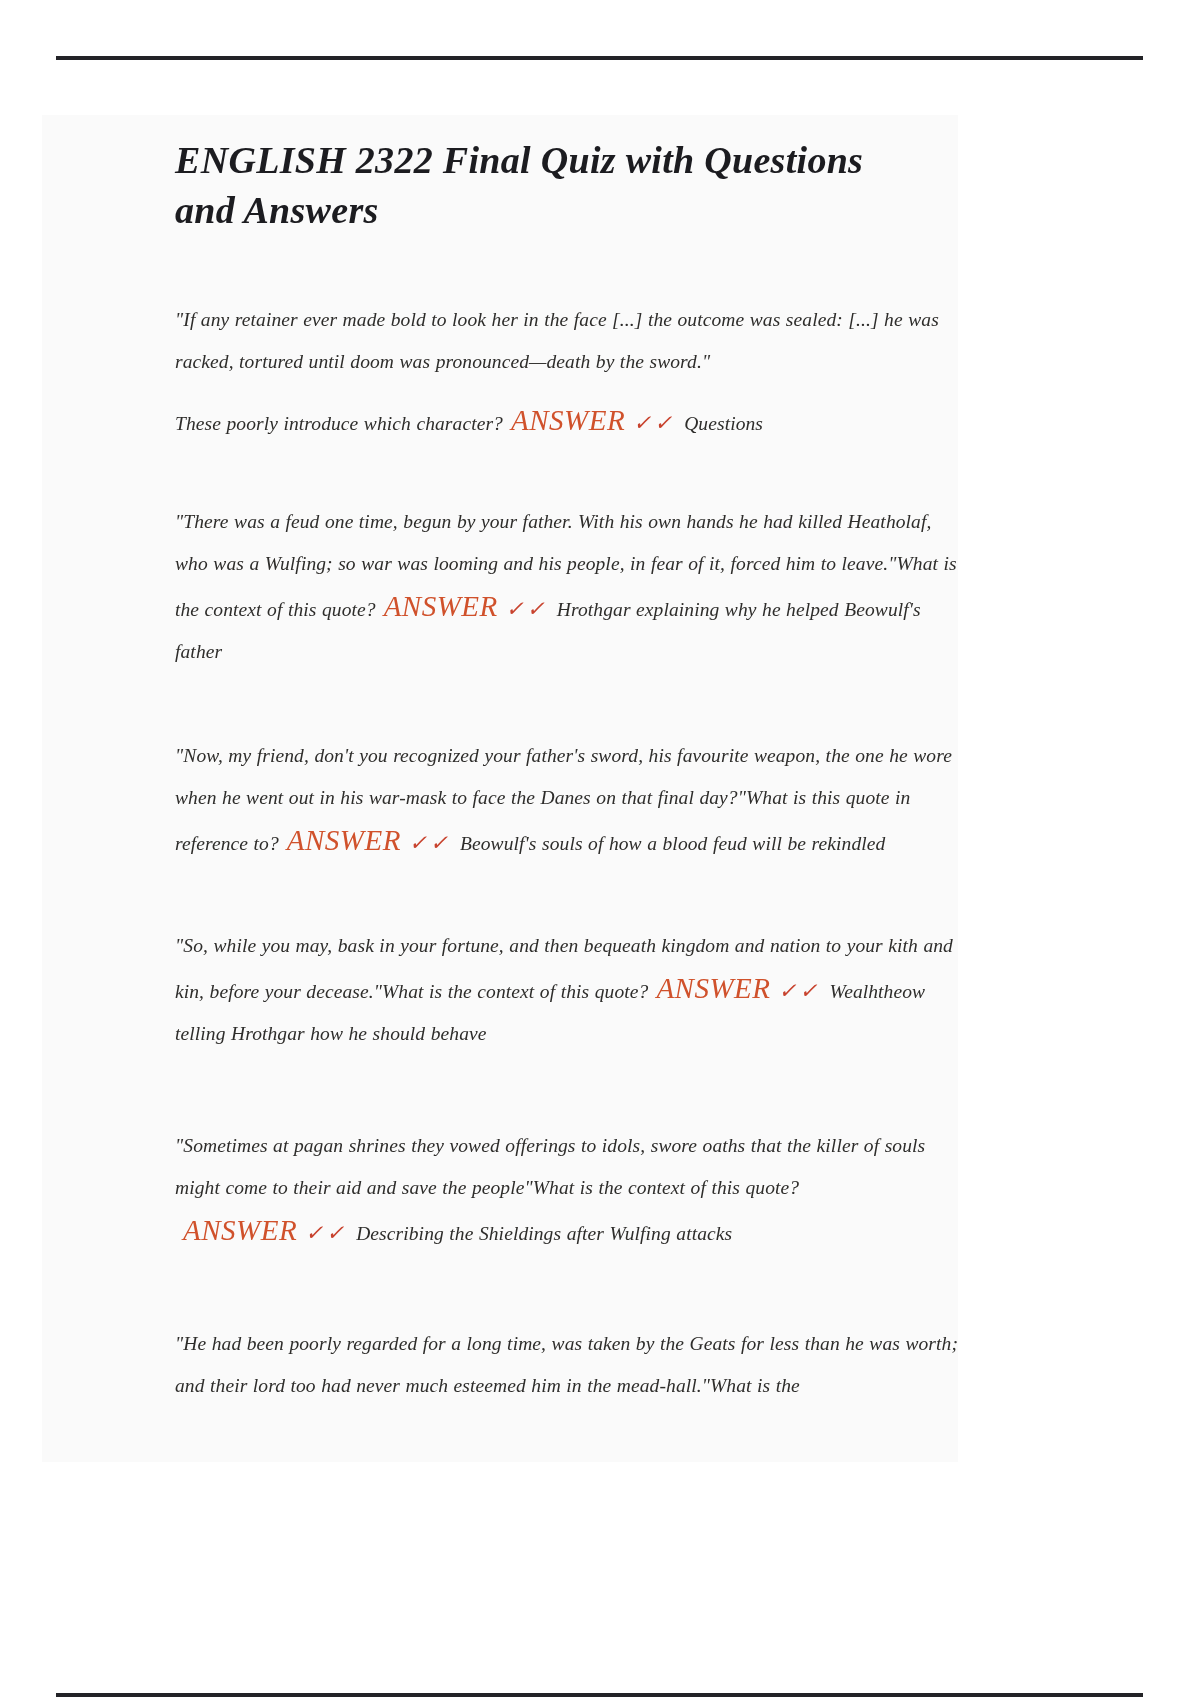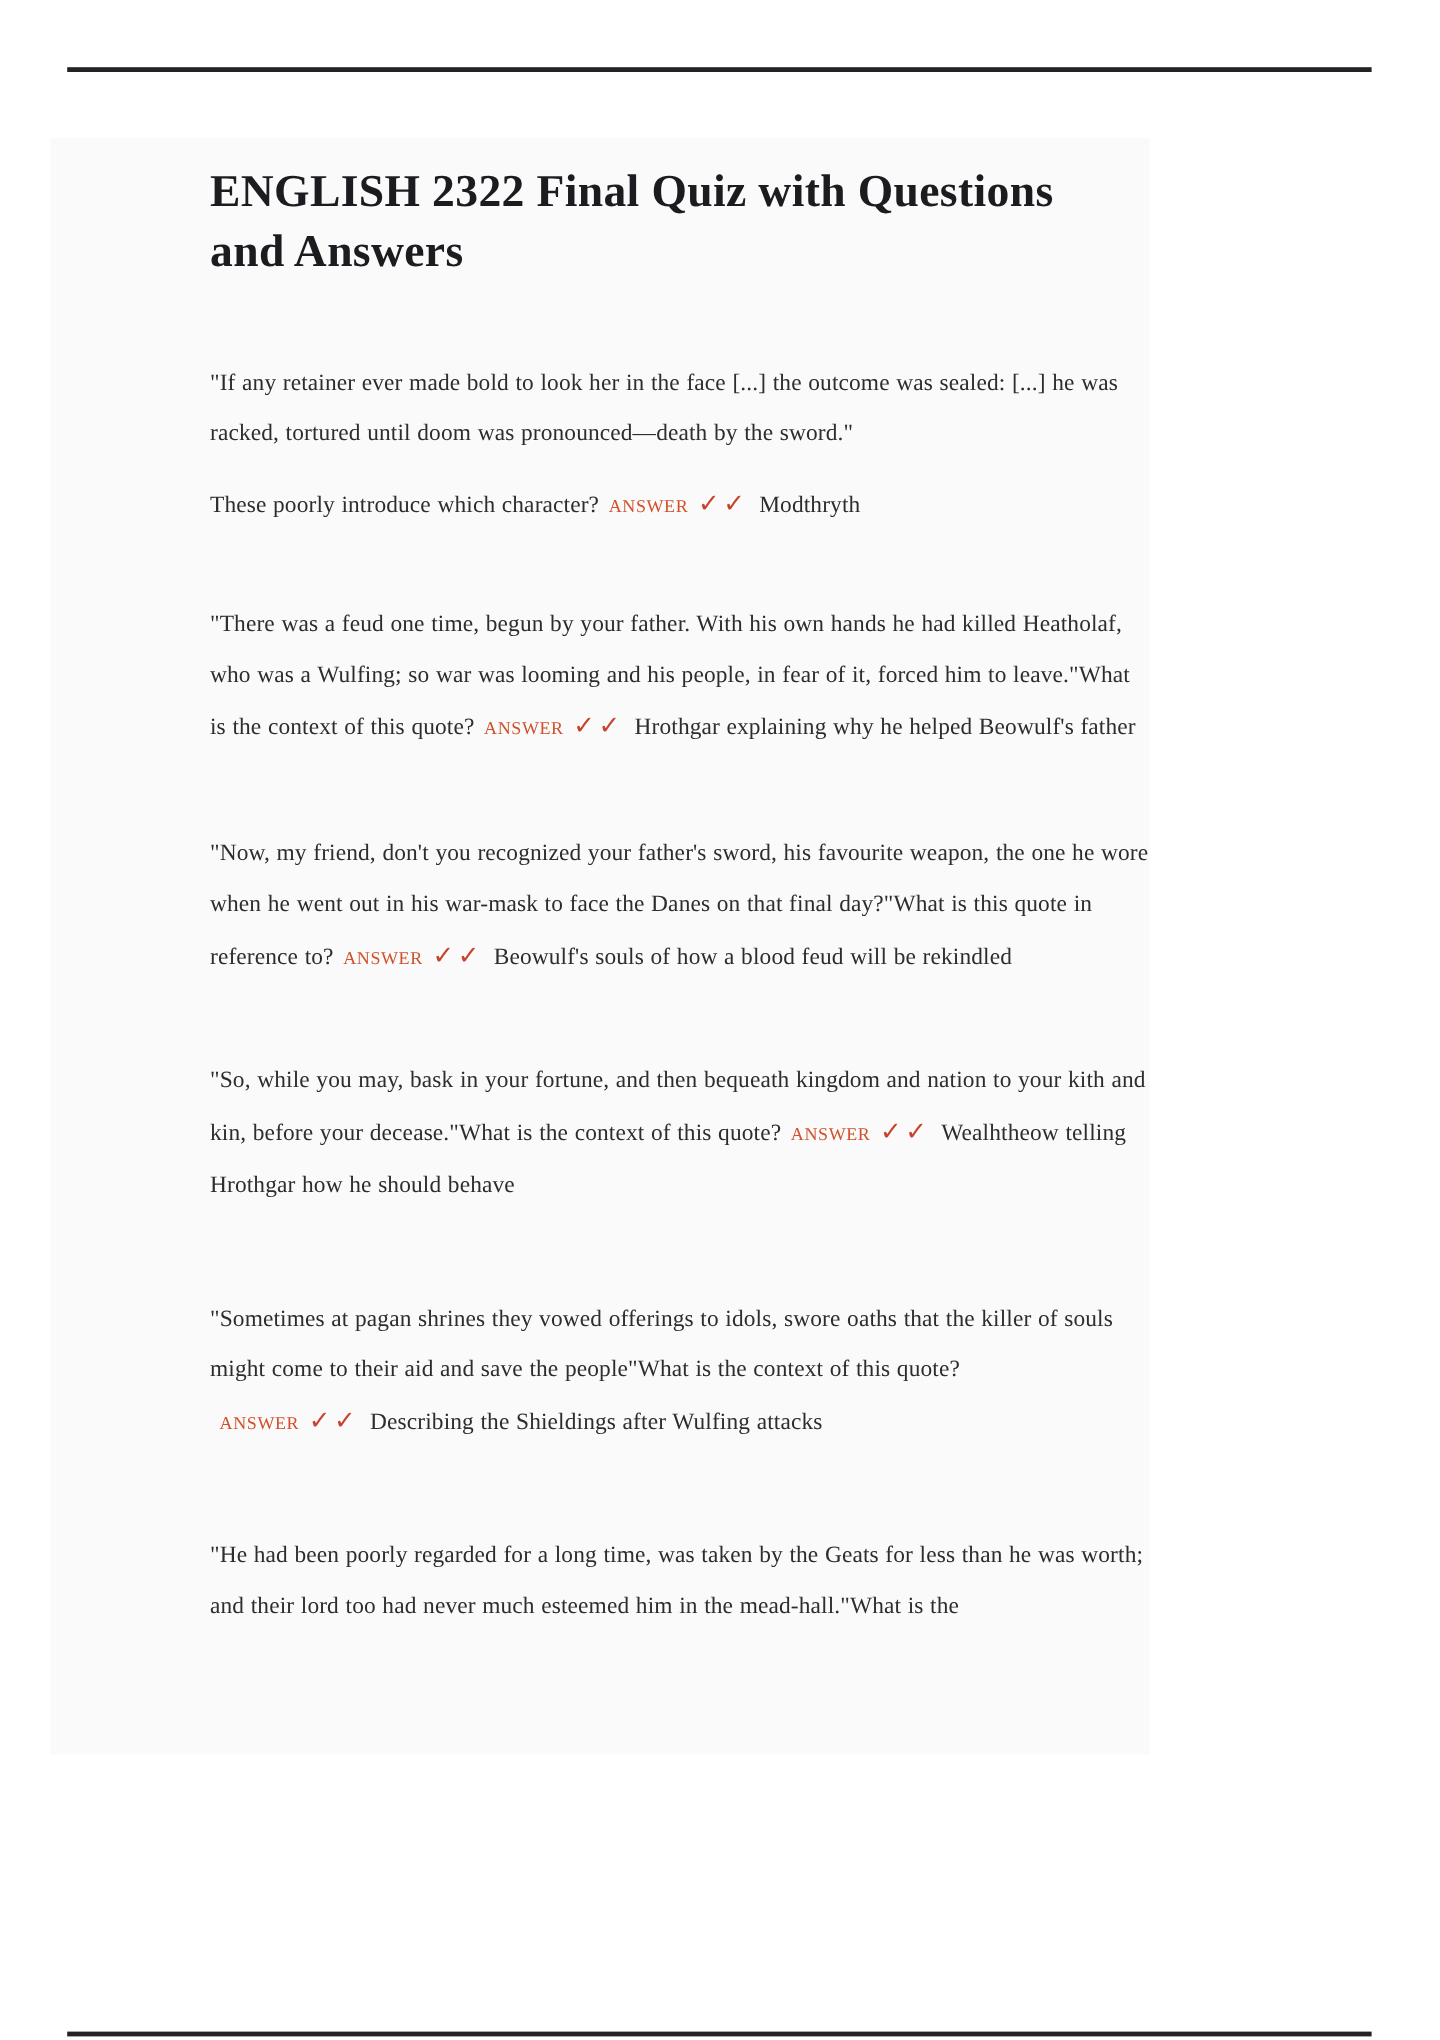--- a/index.html
+++ b/index.html
@@ -28,20 +28,21 @@
     width: 916px;
     height: 1347px;
     background: #fafafa;
   }
   .content {
     position: absolute;
     left: 175px;
     top: 135px;
     width: 783px;
     color: var(--body-ink, #2e2d2b);
+    font-style: italic;
   }
   h1.doc-title {
     width: 750px;
     font-size: 38px;
     font-weight: bold;
     line-height: 50px;
     letter-spacing: 0.3px;
     color: var(--title-ink, #1c1c20);
     margin-bottom: 64px;
   }
@@ -52,21 +53,21 @@
     word-spacing: 0.5px;
   }
   .q-para { margin-top: 16px; }
   .qa-block.mb56 { margin-bottom: 56px; }
   .qa-block.mb62 { margin-bottom: 62px; }
   .qa-block.mb60 { margin-bottom: 60px; }
   .qa-block.mb70 { margin-bottom: 70px; }
   .qa-block.mb68 { margin-bottom: 68px; }
   .ans-label {
     color: var(--answer-accent, #d0512b);
-    font-size: 15px;
+    font-size: 29px;
     margin-left: 8px;
     letter-spacing: 0.5px;
   }
   .checks {
     color: var(--check-accent, #c8432e);
     font-size: 21.5px;
     margin-left: 8px;
     margin-right: 9px;
     letter-spacing: 3px;
   }
@@ -76,21 +77,21 @@
 
 <div class="rule rule-top"></div>
 <div class="page-slab"></div>
 
 <div class="content">
 
   <h1 class="doc-title">ENGLISH 2322 Final Quiz with Questions and Answers</h1>
 
   <div class="qa-block mb56">
     <p class="para">"If any retainer ever made bold to look her in the face [...] the outcome was sealed: [...] he was racked, tortured until doom was pronounced—death by the sword."</p>
-    <p class="para q-para"><span>These poorly introduce which character?</span><span class="ans-label">ANSWER</span><span class="checks">✓✓</span><span>Modthryth</span></p>
+    <p class="para q-para"><span>These poorly introduce which character?</span><span class="ans-label">ANSWER</span><span class="checks">✓✓</span><span>Questions</span></p>
   </div>
 
   <div class="qa-block mb62">
     <p class="para"><span>"There was a feud one time, begun by your father. With his own hands he had killed Heatholaf, who was a Wulfing; so war was looming and his people, in fear of it, forced him to leave."What is the context of this quote?</span><span class="ans-label">ANSWER</span><span class="checks">✓✓</span><span>Hrothgar explaining why he helped Beowulf's father</span></p>
   </div>
 
   <div class="qa-block mb60">
     <p class="para"><span>"Now, my friend, don't you recognized your father's sword, his favourite weapon, the one he wore when he went out in his war-mask to face the Danes on that final day?"What is this quote in reference to?</span><span class="ans-label">ANSWER</span><span class="checks">✓✓</span><span>Beowulf's souls of how a blood feud will be rekindled</span></p>
   </div>
 

